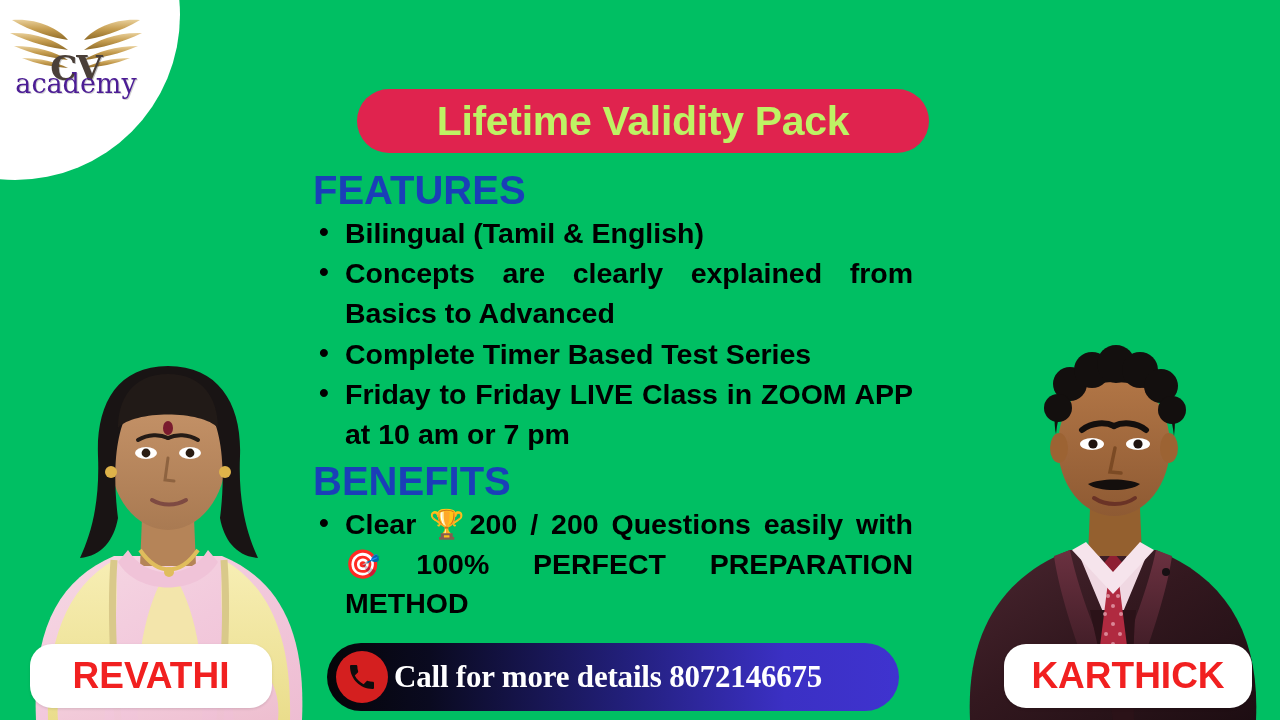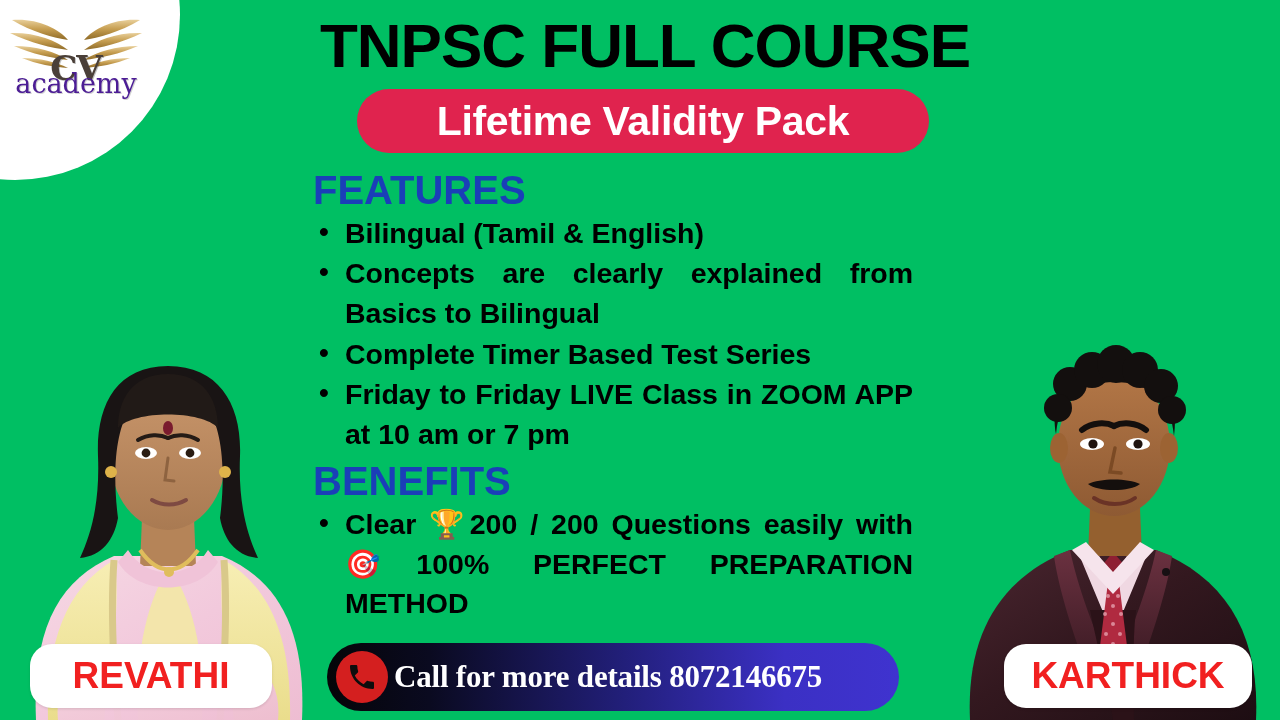--- a/index.html
+++ b/index.html
@@ -101,21 +101,21 @@
     width: 572px;
     height: 64px;
     background: #e0234e;
     border-radius: 34px;
     z-index: 5;
     display: flex;
     align-items: center;
     justify-content: center;
   }
   .subbadge span {
-    color: #ffffff;
+    color: #bef264;
     font-size: 41px;
     font-weight: 700;
     letter-spacing: -0.3px;
     white-space: nowrap;
   }
 
   
   .body-copy {
     position: absolute;
     left: 313px;
@@ -391,32 +391,31 @@
       <circle cx="180" cy="194" r="4.6" fill="#201410"></circle>
 
       <path d="M157 198 L152 222 L163 223" stroke="#7b4a24" stroke-width="3.5" fill="none" stroke-linecap="round"></path>
 
       <path d="M130 234 C142 228, 170 228, 182 234 C172 242, 140 242, 130 234 Z" fill="#140f0d"></path>
 
       <path d="M136 248 C148 256, 166 256, 177 248" stroke="#6a3326" stroke-width="4" fill="none" stroke-linecap="round"></path>
     </svg>
   </div>
 
-  <div class="headline">TNPSC FULL COURSE</div>
   <div class="subbadge">
     <span>Lifetime Validity Pack</span>
   </div>
 
   <div class="body-copy">
 
     <div class="section-head">FEATURES</div>
 
     <ul class="bullets">
       <li class="nojustify">Bilingual (Tamil &amp; English)</li>
-      <li class="justify">Concepts are clearly explained from Basics to Bilingual</li>
+      <li class="justify">Concepts are clearly explained from Basics to Advanced</li>
       <li class="nojustify">Complete Timer Based Test Series</li>
       <li class="justify">Friday to Friday LIVE Class in ZOOM APP at 10 am or 7 pm</li>
     </ul>
 
     <div class="section-head benefits">BENEFITS</div>
 
     <ul class="bullets">
       <li class="justify"><span>Clear </span><span class="emoji">🏆</span><span>200 / 200 Questions easily with</span><span class="emoji">🎯</span><span>100% PERFECT PREPARATION METHOD</span></li>
     </ul>
 

